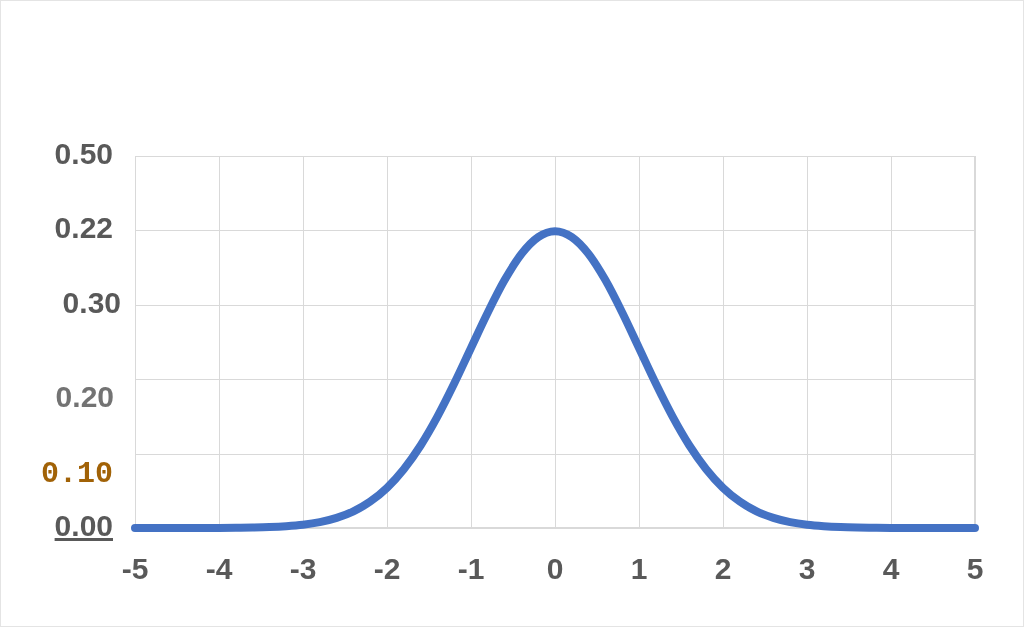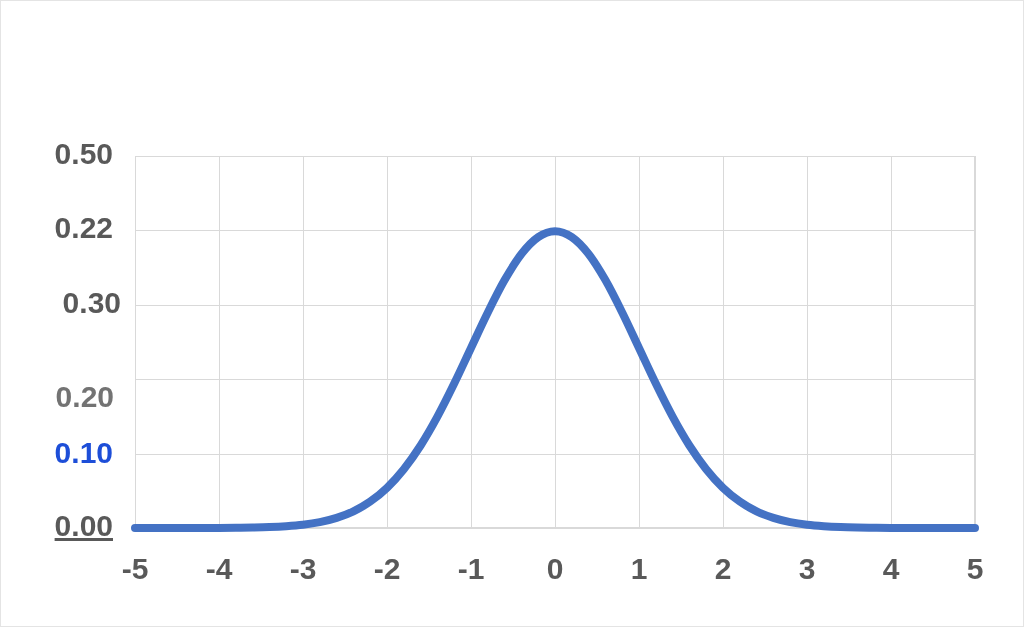--- a/index.html
+++ b/index.html
@@ -99,21 +99,21 @@
 <body>
 
 <div id="chart-frame">
 
 
   <div id="ytick-labels">
       <div class="ytick" style="left: 0px; width: 112px; right: auto; top: 136px; color: rgb(89, 89, 89);">0.50</div>
       <div class="ytick" style="left: 0px; width: 112px; right: auto; top: 210.4px; color: rgb(89, 89, 89);">0.22</div>
       <div class="ytick" style="left: 8px; width: 112px; right: auto; top: 284.8px; color: rgb(89, 89, 89);">0.30</div>
       <div class="ytick" style="left: 1px; width: 112px; right: auto; top: 359.2px; color: #737373; margin-top: 20px;">0.20</div>
-      <div class="ytick" style="left: 0px; width: 112px; right: auto; top: 435px; color: #1d4ed8;">0.10</div>
+      <div class="ytick" style="left: 0px; width: 112px; right: auto; top: 456px; color: #a16207; font-family: Liberation Mono, monospace;">0.10</div>
       <div class="ytick" style="left: 0px; width: 112px; right: auto; top: 508px; color: rgb(89, 89, 89); text-decoration: underline;">0.00</div>
     </div>
   <div id="xtick-labels">
       <div class="xtick" style="width: 84px; left: 92px; top: 551px; color: rgb(89, 89, 89);">-5</div>
       <div class="xtick" style="width: 84px; left: 176px; top: 551px; color: rgb(89, 89, 89);">-4</div>
       <div class="xtick" style="width: 84px; left: 260px; top: 551px; color: rgb(89, 89, 89);">-3</div>
       <div class="xtick" style="width: 84px; left: 344px; top: 551px; color: rgb(89, 89, 89);">-2</div>
       <div class="xtick" style="width: 84px; left: 428px; top: 551px; color: rgb(89, 89, 89);">-1</div>
       <div class="xtick" style="width: 84px; left: 512px; top: 551px; color: rgb(89, 89, 89);">0</div>
       <div class="xtick" style="width: 84px; left: 596px; top: 551px; color: rgb(89, 89, 89);">1</div>

